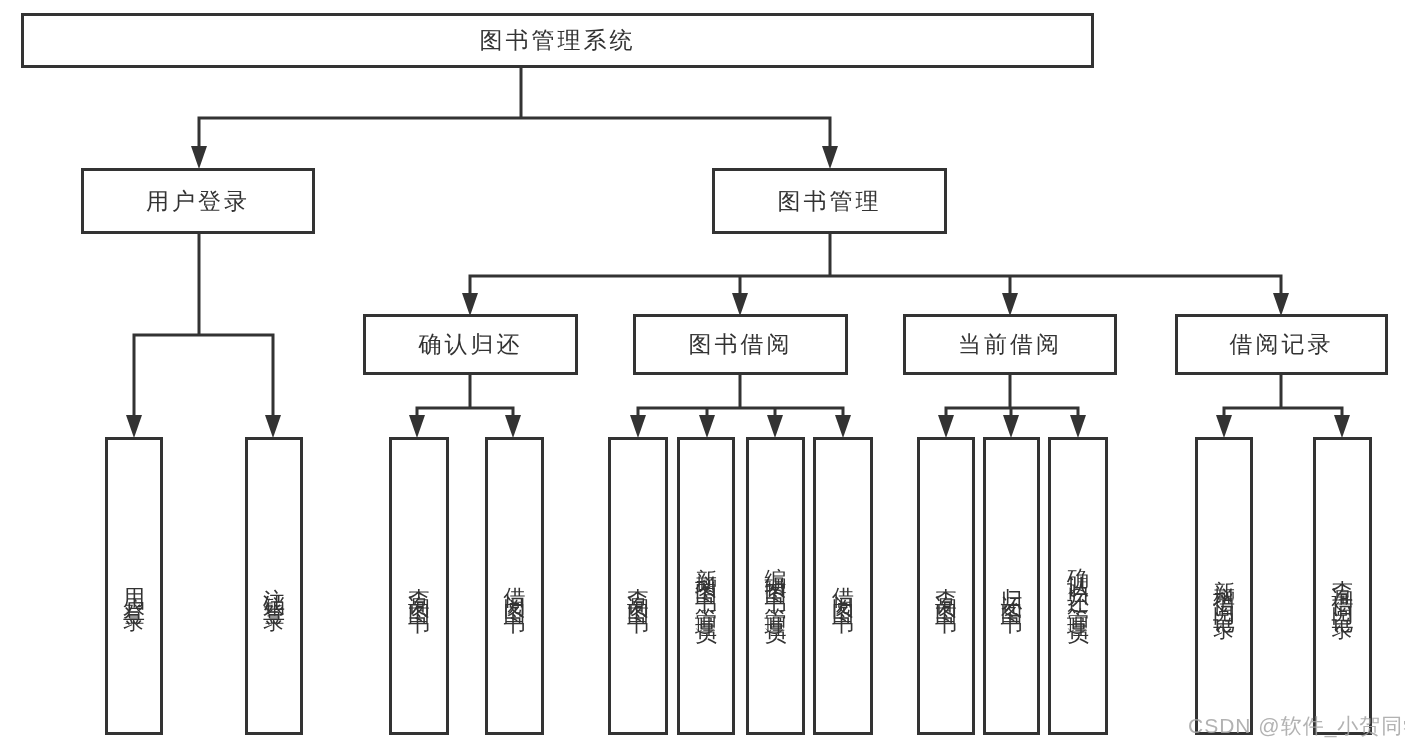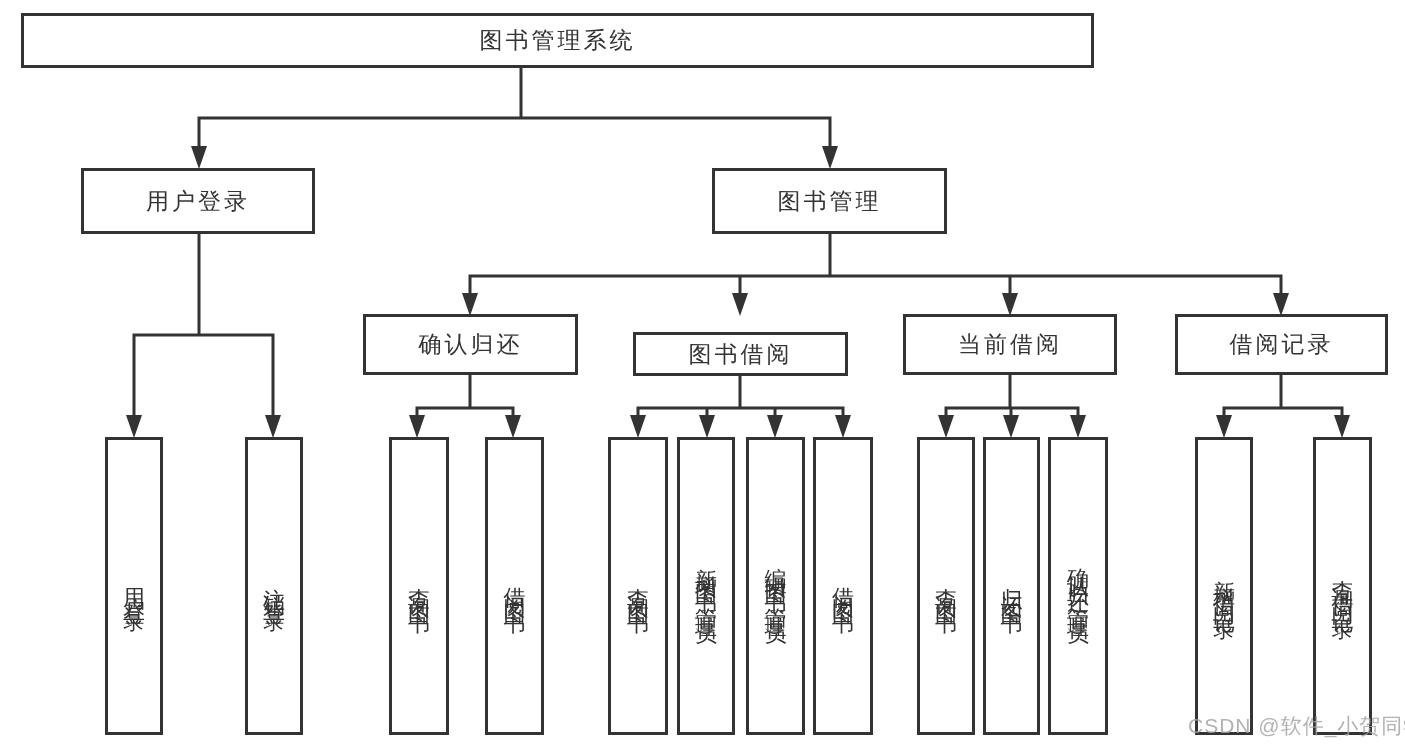--- a/index.html
+++ b/index.html
@@ -44,21 +44,21 @@
     font-size: 22px;
     letter-spacing: 8px;
     line-height: 1;
     white-space: nowrap;
   }
   
   #n-root            { left: 21px;  top: 13px;  width: 1073px; height: 55px; }
   #n-user-login      { left: 81px;  top: 168px; width: 234px;  height: 66px; }
   #n-book-mgmt       { left: 712px; top: 168px; width: 235px;  height: 66px; }
   #n-new-book-rec    { left: 363px; top: 314px; width: 215px;  height: 61px; }
-  #n-book-borrow     { left: 633px; top: 332px; width: 215px;  height: 44px; }
+  #n-book-borrow     { left: 633px; top: 314px; width: 215px;  height: 61px; }
   #n-current-borrow  { left: 903px; top: 314px; width: 214px;  height: 61px; text-align: center; }
   #n-borrow-record   { left: 1175px;top: 314px; width: 213px;  height: 61px; }
   .leaf              { top: 437px;  height: 298px; }
   #l-user-login      { left: 105px;  width: 58px; }
   #l-logout          { left: 245px;  width: 58px; }
   #l-query-book-rec  { left: 389px;  width: 60px; }
   #l-borrow-book-rec { left: 485px;  width: 59px; }
   #l-query-book-bor  { left: 608px;  width: 60px; }
   #l-add-book        { left: 677px;  width: 58px; }
   #l-edit-book       { left: 746px;  width: 59px; }

